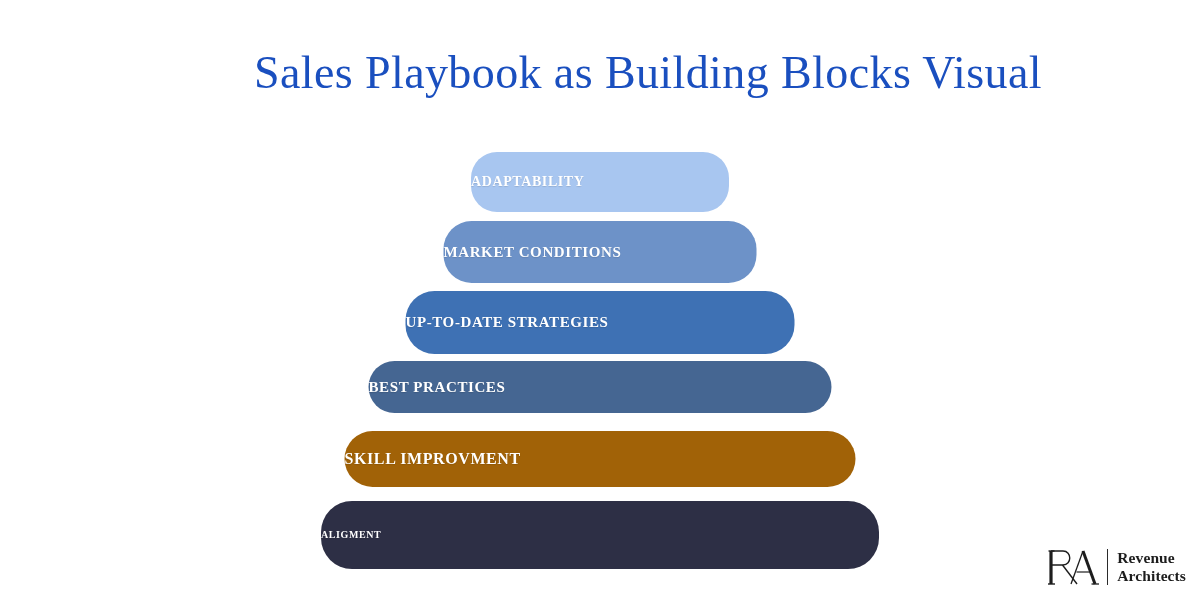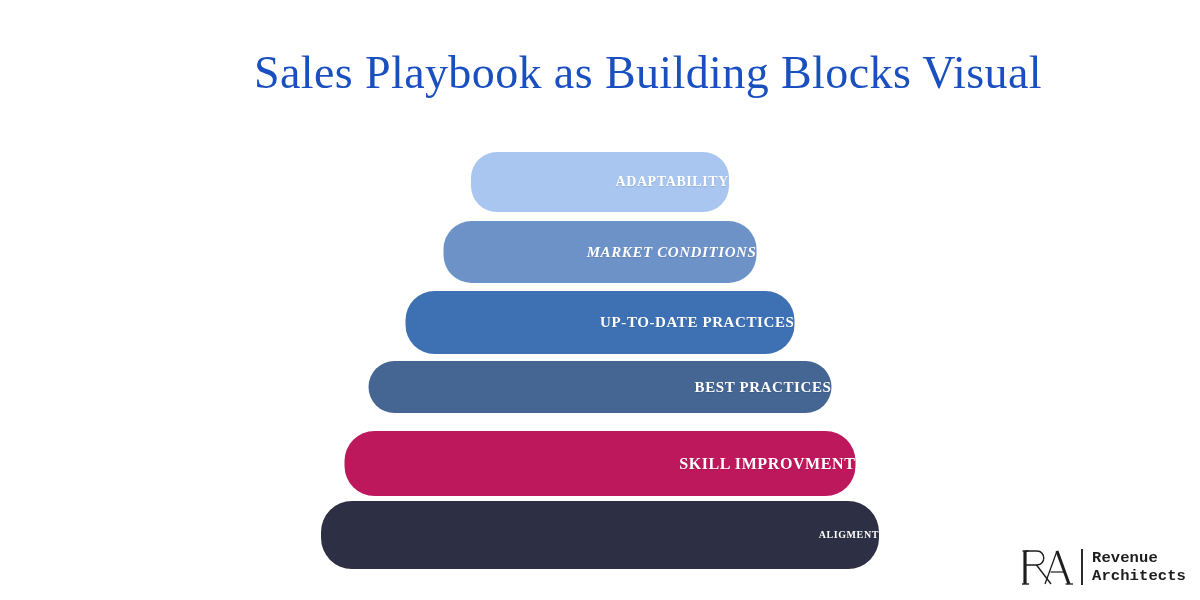--- a/index.html
+++ b/index.html
@@ -44,21 +44,21 @@
     width: 1200px;
     height: 405px;
   }
 
   .block {
     position: absolute;
     left: 50%;
     transform: translateX(-50%);
     display: flex;
     align-items: center;
-    justify-content: flex-end;
+    justify-content: flex-start;
     box-sizing: border-box;
   }
 
   .block-label {
     color: #ffffff;
     font-family: "Liberation Serif", serif;
     font-weight: bold;
     text-align: center;
     white-space: nowrap;
     line-height: 1;
@@ -80,50 +80,50 @@
     width: 56px;
     height: 42px;
   }
   #logo-divider {
     width: 1.5px;
     height: 36px;
     background: #2b2b2b;
     margin: 0 9px 0 4px;
   }
   #logo-wordmark {
-    font-family: Liberation Mono, monospace;
+    font-family: Liberation Serif, serif;
     font-weight: bold;
     font-size: 15.5px;
     line-height: 1.18;
     color: #1d1d1d;
     letter-spacing: 0.1px;
   }
   #logo-wordmark div { white-space: nowrap; }
 </style>
 </head>
 <body style="background: rgb(255, 255, 255);">
 
 <div id="slide">
 
   <div id="slide-title" style="color: rgb(26, 79, 191);">Sales Playbook as Building Blocks Visual</div>
 
   <div id="pyramid">
       <div class="block" style="width: 258px; height: 60px; top: 0px; background: rgb(168, 198, 240); border-radius: 26px;">
         <span class="block-label" style="font-size: 14px; letter-spacing: 0.6px;">ADAPTABILITY</span>
       </div>
-      <div class="block" style="width: 313px; height: 62px; top: 69px; background: rgb(109, 146, 200); border-radius: 28px; font-style: italic;">
+      <div class="block" style="width: 313px; height: 62px; top: 69px; background: rgb(109, 146, 200); border-radius: 28px;">
         <span class="block-label" style="font-size: 15px; letter-spacing: 0.6px;">MARKET CONDITIONS</span>
       </div>
       <div class="block" style="width: 389px; height: 63px; top: 139px; background: rgb(62, 113, 180); border-radius: 29px;">
-        <span class="block-label" style="font-size: 15px; letter-spacing: 0.6px;">UP-TO-DATE PRACTICES</span>
+        <span class="block-label" style="font-size: 15px; letter-spacing: 0.6px;">UP-TO-DATE STRATEGIES</span>
       </div>
       <div class="block" style="width: 463px; height: 52px; top: 209px; background: rgb(69, 102, 146); border-radius: 30px;">
         <span class="block-label" style="font-size: 15px; letter-spacing: 0.6px;">BEST PRACTICES</span>
       </div>
-      <div class="block" style="width: 511px; height: 65px; top: 279px; background: #be185d; border-radius: 30px;">
+      <div class="block" style="width: 511px; height: 56px; top: 279px; background: #a16207; border-radius: 30px;">
         <span class="block-label" style="font-size: 16px; letter-spacing: 0.6px;">SKILL IMPROVMENT</span>
       </div>
       <div class="block" style="width: 558px; height: 68px; top: 349px; background: rgb(45, 47, 69); border-radius: 31px;">
         <span class="block-label" style="font-size: 10px; letter-spacing: 0.6px;">ALIGMENT</span>
       </div>
     </div>
 
   <div id="logo">
     <svg id="logo-monogram" viewBox="0 0 56 42">
       <g fill="none" stroke="#1d1d1d">

